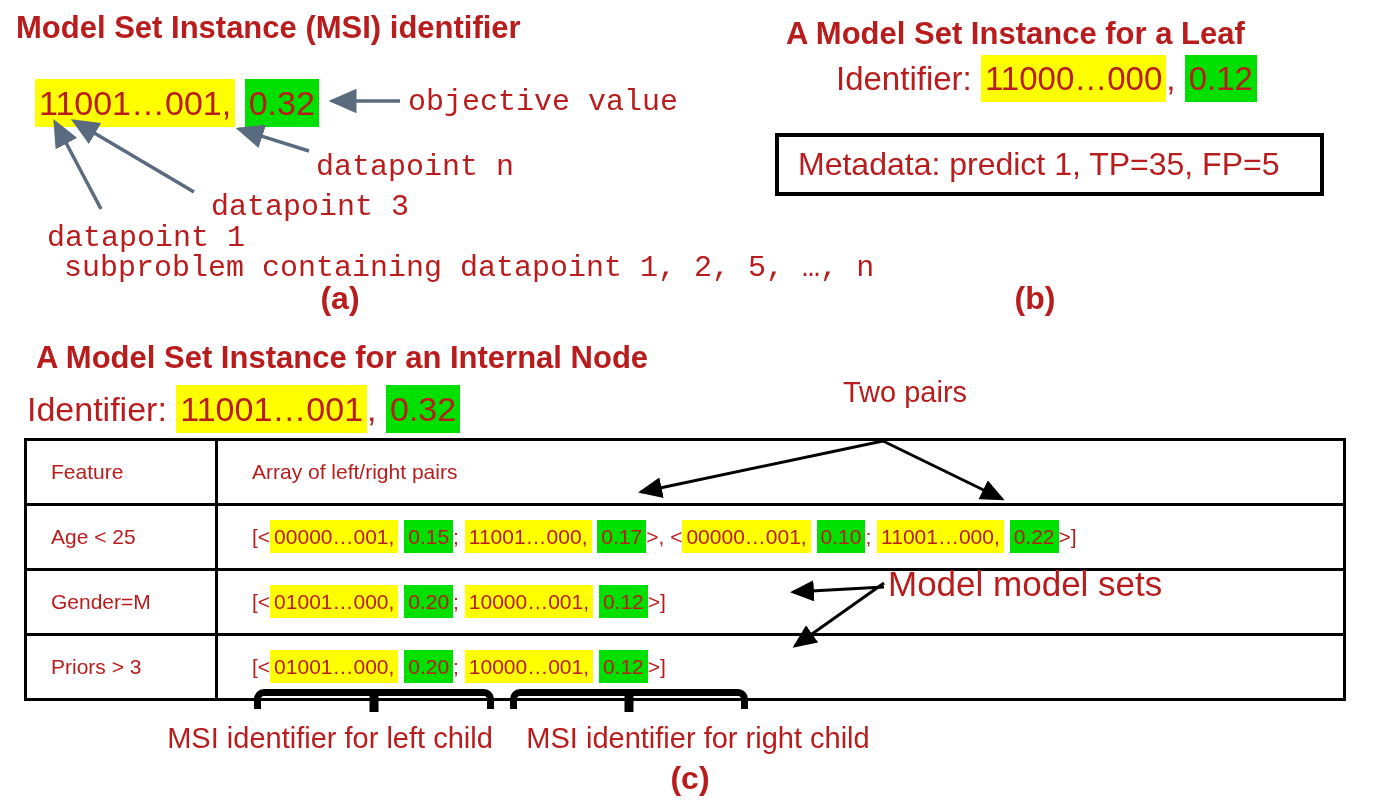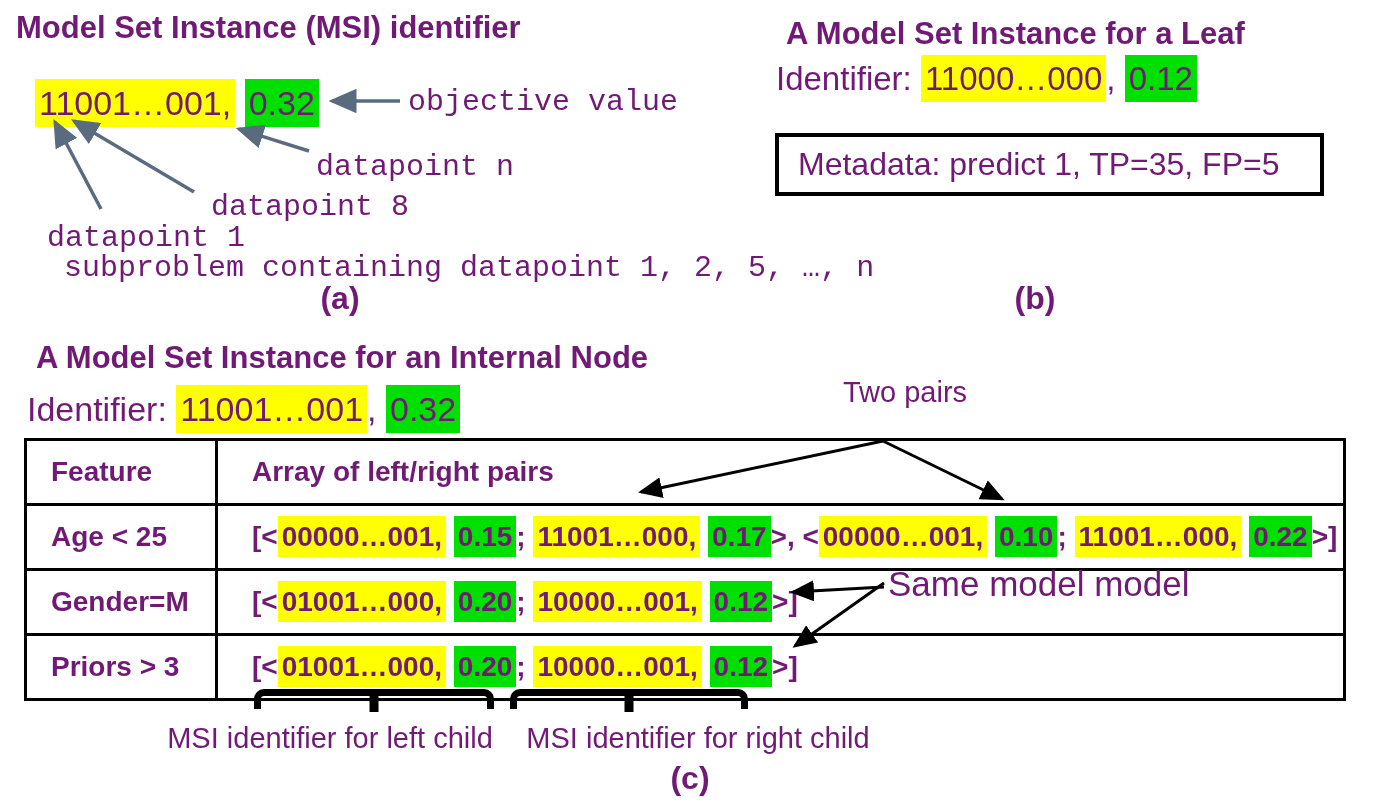--- a/index.html
+++ b/index.html
@@ -1,38 +1,38 @@
 <!DOCTYPE html>
 <html><head>
 <meta charset="utf-8">
 <style>
   html,body{margin:0;padding:0;background:#fff;}
   #figure{
     position:relative; width:1380px; height:811px; background:#fff; overflow:hidden;
-    font-family:"Liberation Sans", sans-serif; color:#701a75;
+    font-family:"Liberation Sans", sans-serif; color:#b91c1c;
   }
   .abs{position:absolute;}
   .title{font-size:31px; font-weight:bold; white-space:nowrap;}
   .label{font-size:30px; white-space:nowrap;font-family:Liberation Mono, monospace;}
   .small-label{font-size:29px; white-space:nowrap;margin-left:20px;}
   .caption{font-size:32px; font-weight:bold; text-align:center;}
   .idline{font-size:34px; white-space:nowrap;}
   .idline-b{font-size:33px; white-space:nowrap;}
   .hl-y{background:#ffff00; padding:5px 4px;}
   .hl-g{background:#00e000; padding:5px 4px;}
   .metadata-box{
     border:4px solid #000; width:549px; height:63px; box-sizing:border-box;
     font-size:32px; line-height:55px; padding-left:19px; white-space:nowrap; background:#fff;
   }
   table.msi{
     border-collapse:collapse; table-layout:fixed; width:1322px; background:#fff;
   }
   table.msi td{
-    border:3px solid #000; height:62px; font-size:28px; vertical-align:middle;
-    padding:0 0 0 24px; white-space:nowrap; overflow:visible;font-weight:bold;
+    border:3px solid #000; height:62px; font-size:21px; vertical-align:middle;
+    padding:0 0 0 24px; white-space:nowrap; overflow:visible;
   }
   table.msi td.cell-array{padding-left:34px;}
   col.c1{width:191px;}
   .brace{
     position:absolute; box-sizing:border-box; height:20px;
     border:7px solid #000; border-bottom:none; border-radius:10px 10px 0 0; background:transparent;
   }
   .brace::after{
     content:""; position:absolute; left:50%; transform:translateX(-50%);
     top:0; width:9px; height:16px; background:#000;
@@ -45,28 +45,28 @@
 <body>
 
 <div id="figure">
 
   <div class="abs title" style="left:16px; top:10px;">Model Set Instance (MSI) identifier</div>
 
   <div class="abs idline" style="left:35px; top:84px;"><span class="hl-y">11001…001,</span><span> </span><span class="hl-g">0.32</span></div>
 
   <div class="abs label" style="left:408px; top:85px;">objective value</div>
   <div class="abs label" style="left:316px; top:150px;text-align:center;">datapoint n</div>
-  <div class="abs label" style="left:211px; top:190px;">datapoint 8</div>
+  <div class="abs label" style="left:211px; top:190px;">datapoint 3</div>
   <div class="abs label" style="left:47px; top:221px;">datapoint 1</div>
   <div class="abs label" style="left:64px; top:251px;">subproblem containing datapoint 1, 2, 5, …, n</div>
   <div class="abs caption" style="left:280px; top:280px; width:120px;">(a)</div>
 
   <div class="abs title" style="left:786px; top:16px;">A Model Set Instance for a Leaf</div>
 
-  <div class="abs idline-b" style="left:776px; top:60px;"><span>Identifier: </span><span><span class="hl-y">11000…000</span><span>, </span><span class="hl-g">0.12</span></span></div>
+  <div class="abs idline-b" style="left:836px; top:60px;"><span>Identifier: </span><span><span class="hl-y">11000…000</span><span>, </span><span class="hl-g">0.12</span></span></div>
 
   <div class="abs metadata-box" style="left:775px; top:133px;">Metadata: predict 1, TP=35, FP=5</div>
 
   <div class="abs caption" style="left:975px; top:280px; width:120px;">(b)</div>
 
   <div class="abs title" style="left:36px; top:340px;">A Model Set Instance for an Internal Node</div>
 
   <div class="abs idline" style="left:27px; top:390px;"><span>Identifier: </span><span><span class="hl-y">11001…001</span><span>, </span><span class="hl-g">0.32</span></span></div>
 
   <div class="abs small-label" style="left:823px; top:376px;">Two pairs</div>
@@ -89,21 +89,21 @@
       <td>Gender=M</td>
       <td class="cell-array"><span>[&lt;</span><span class="hl-y">01001…000,</span><span> </span><span class="hl-g">0.20</span><span>; </span><span class="hl-y">10000…001,</span><span> </span><span class="hl-g">0.12</span><span>&gt;]</span></td>
     </tr>
     <tr>
       <td>Priors &gt; 3</td>
       <td class="cell-array"><span>[&lt;</span><span class="hl-y">01001…000,</span><span> </span><span class="hl-g">0.20</span><span>; </span><span class="hl-y">10000…001,</span><span> </span><span class="hl-g">0.12</span><span>&gt;]</span></td>
     </tr>
   </tbody>
     </table>
 
-  <div class="abs big-note" style="left:888px; top:564px;">Same model model</div>
+  <div class="abs big-note" style="left:888px; top:564px;">Model model sets</div>
 
   <div class="brace" style="left:254px; top:689px; width:240px;"></div>
   <div class="brace" style="left:510px; top:689px; width:238px;"></div>
 
   <div class="abs brace-label" style="left:498px; top:722px; width:400px;">MSI identifier for right child</div>
   <div class="abs brace-label" style="left:150px; top:722px; width:360px;">MSI identifier for left child</div>
 
   <div class="abs caption" style="left:610px; top:760px; width:160px;">(c)</div>
 
   <svg class="overlay" width="1380" height="811" viewBox="0 0 1380 811">

